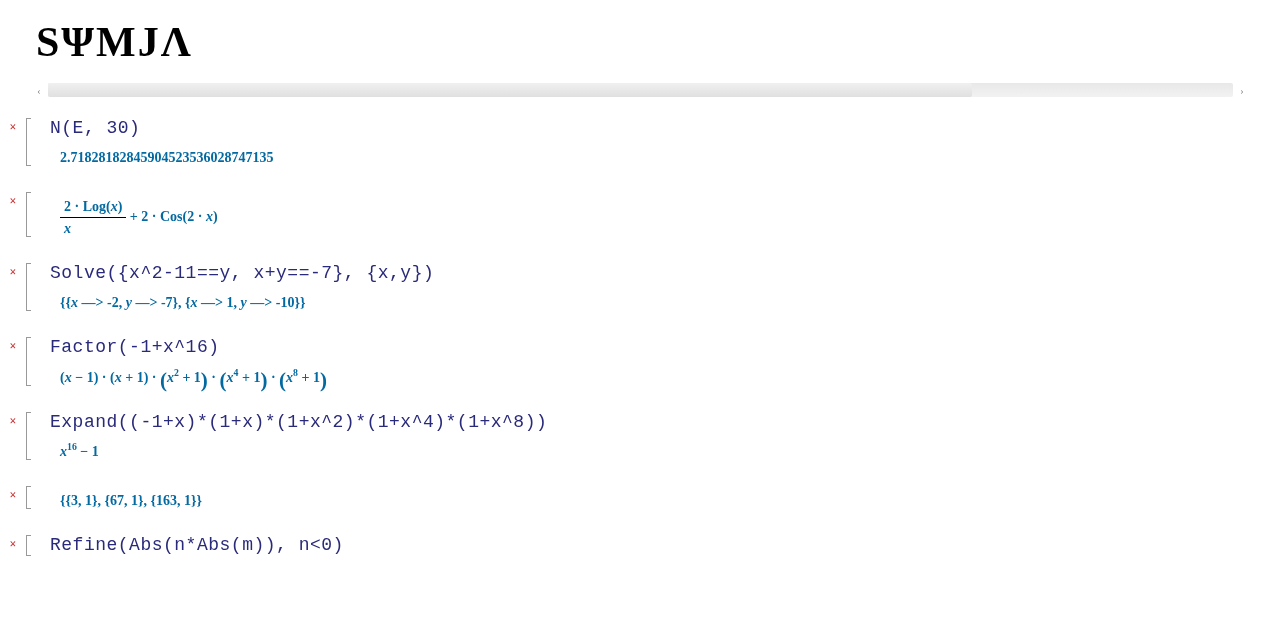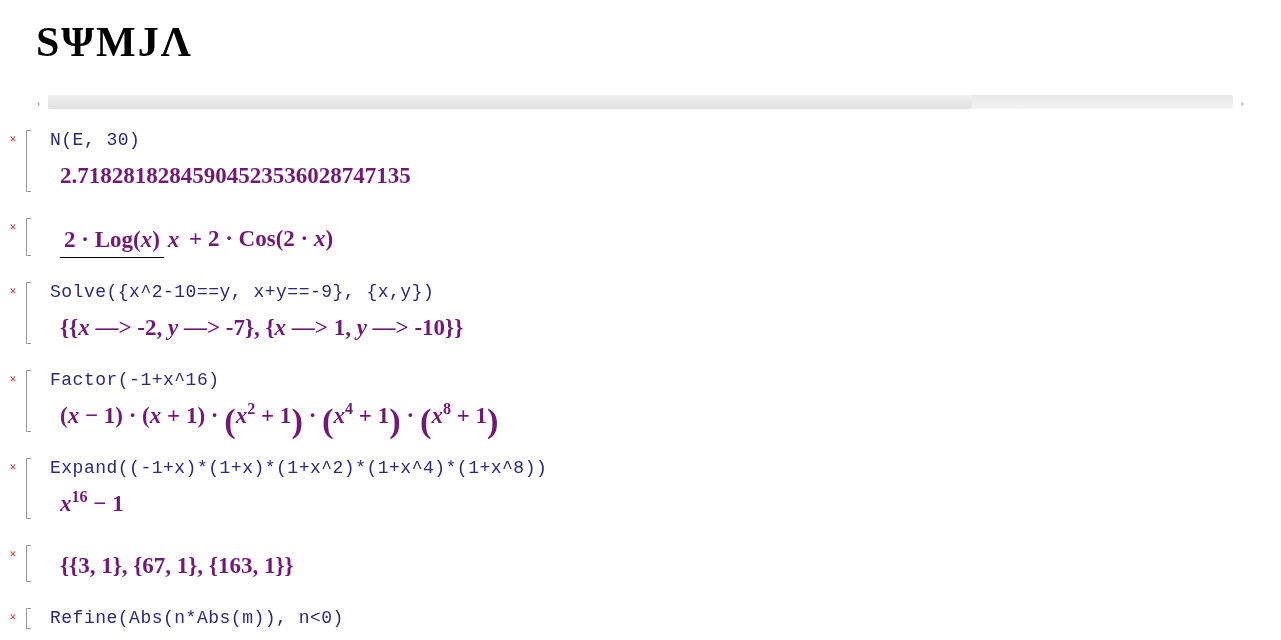--- a/index.html
+++ b/index.html
@@ -11,21 +11,21 @@
       font-family: Georgia, 'Times New Roman', serif;
       background: #ffffff;
       width: 1281px;
       color: #000;
     }
     .logo {
       font-family: 'Times New Roman', serif;
       font-size: 42px;
       font-weight: bold;
       letter-spacing: 2px;
-      padding: 18px 0 28px 36px;
+      padding: 18px 0 16px 36px;
       color: #000;
     }
     .logo-text {
       display: inline-block;
     }
     .scrollbar-row {
       display: flex;
       align-items: center;
       padding: 0 30px 0 30px;
       height: 16px;
@@ -104,30 +104,30 @@
       font-family: Liberation Mono, monospace;
       font-size: 18px;
       color: #2a2a7a;
       line-height: 1.4;
       letter-spacing: 0.5px;
     }
     .output-line {
       padding-left: 10px;
       padding-top: 6px;
       font-family: 'Cambria Math', 'Times New Roman', serif;
-      font-size: 23px;
-      color: #701a75;
+      font-size: 14px;
+      color: #0369a1;
       line-height: 1.5;
     }
     .output-line.bold {
       font-weight: bold;
     }
     .frac {
       display: inline-flex;
-      flex-direction: row;
+      flex-direction: column;
       vertical-align: middle;
       text-align: left;
     }
     .frac .num {
       border-bottom: 1px solid #000;
       padding: 0 4px;
     }
     .frac .den {
       padding: 0 4px;
     }
@@ -188,21 +188,21 @@
       </div>
     </div>
     <div class="cell">
       <div class="close-col">
         <div class="close-btn">×</div>
       </div>
       <div class="bracket-col">
         <div class="bracket"></div>
       </div>
       <div class="content-col">
-        <div class="input-line">Solve({x^2-10==y, x+y==-9}, {x,y})</div>
+        <div class="input-line">Solve({x^2-11==y, x+y==-7}, {x,y})</div>
         <div class="output-line bold">{{<span class="math-i">x</span> —&gt; -2, <span class="math-i">y</span> —&gt; -7}, {<span class="math-i">x</span> —&gt; 1, <span class="math-i">y</span> —&gt; -10}}</div>
       </div>
     </div>
     <div class="cell">
       <div class="close-col">
         <div class="close-btn">×</div>
       </div>
       <div class="bracket-col">
         <div class="bracket"></div>
       </div>

